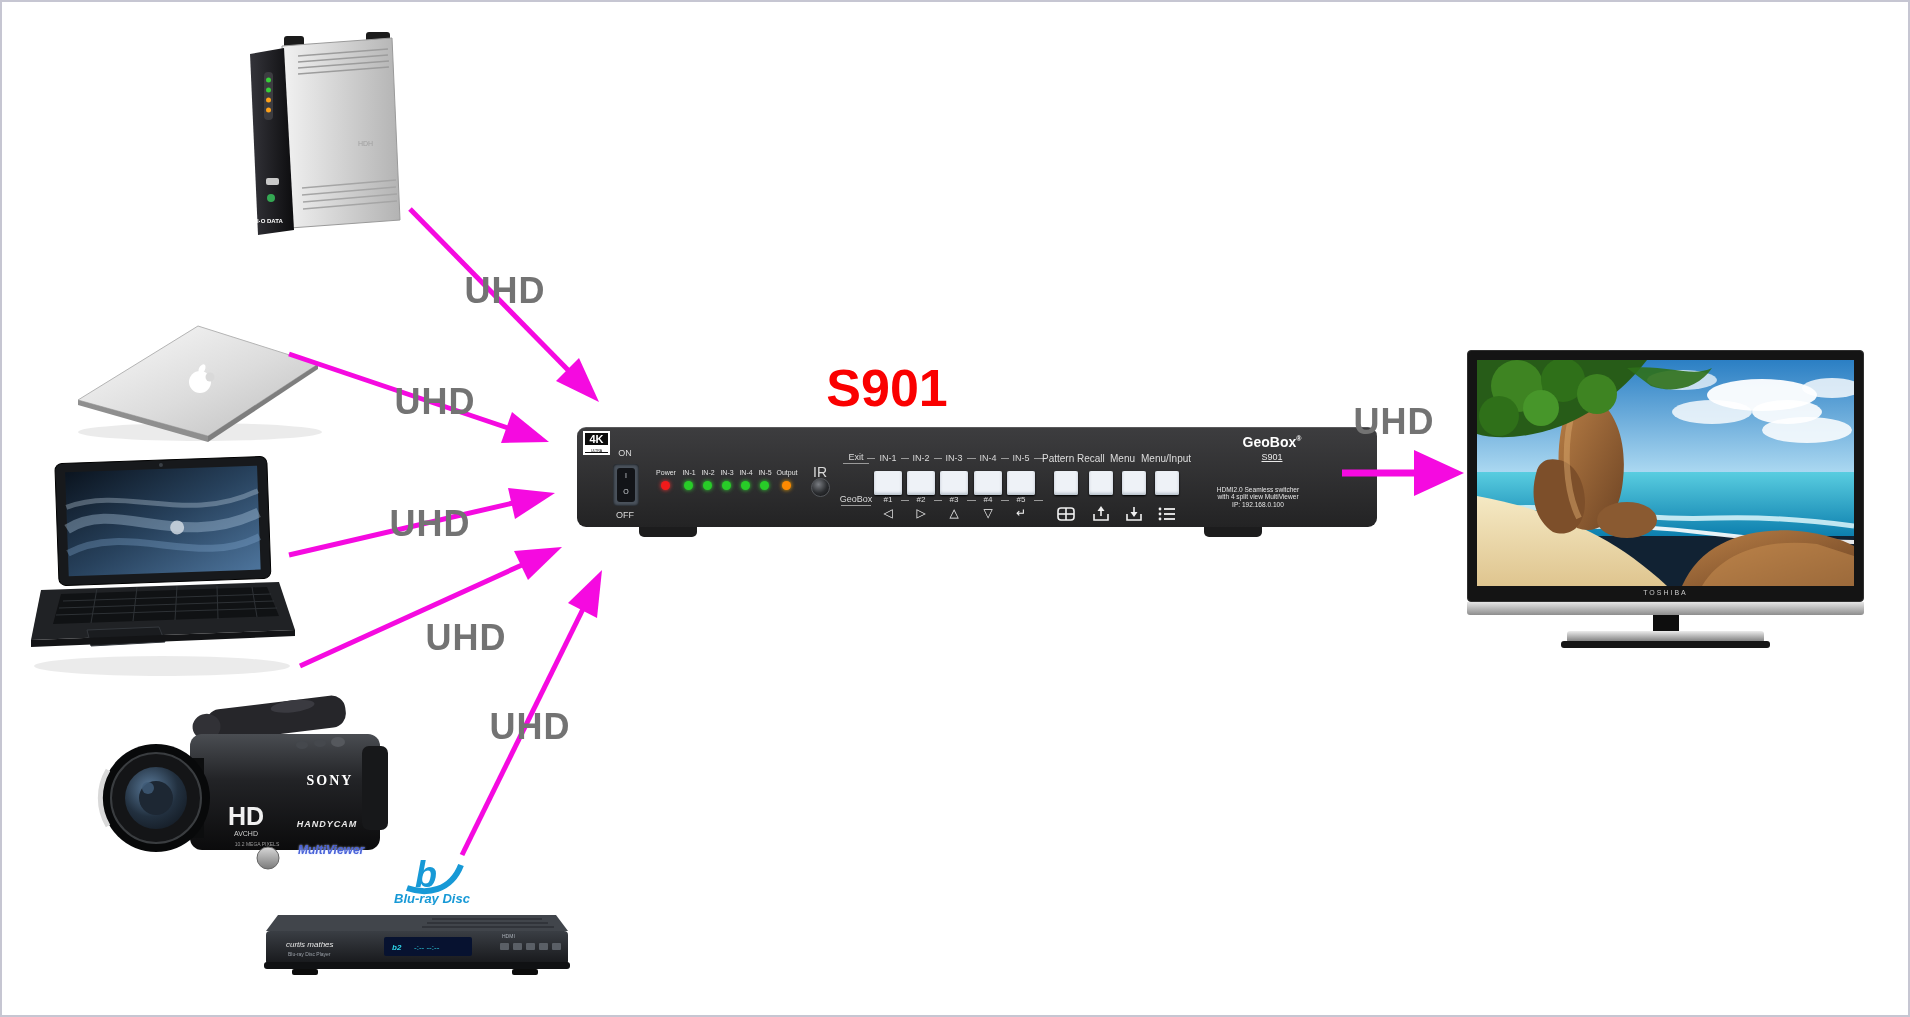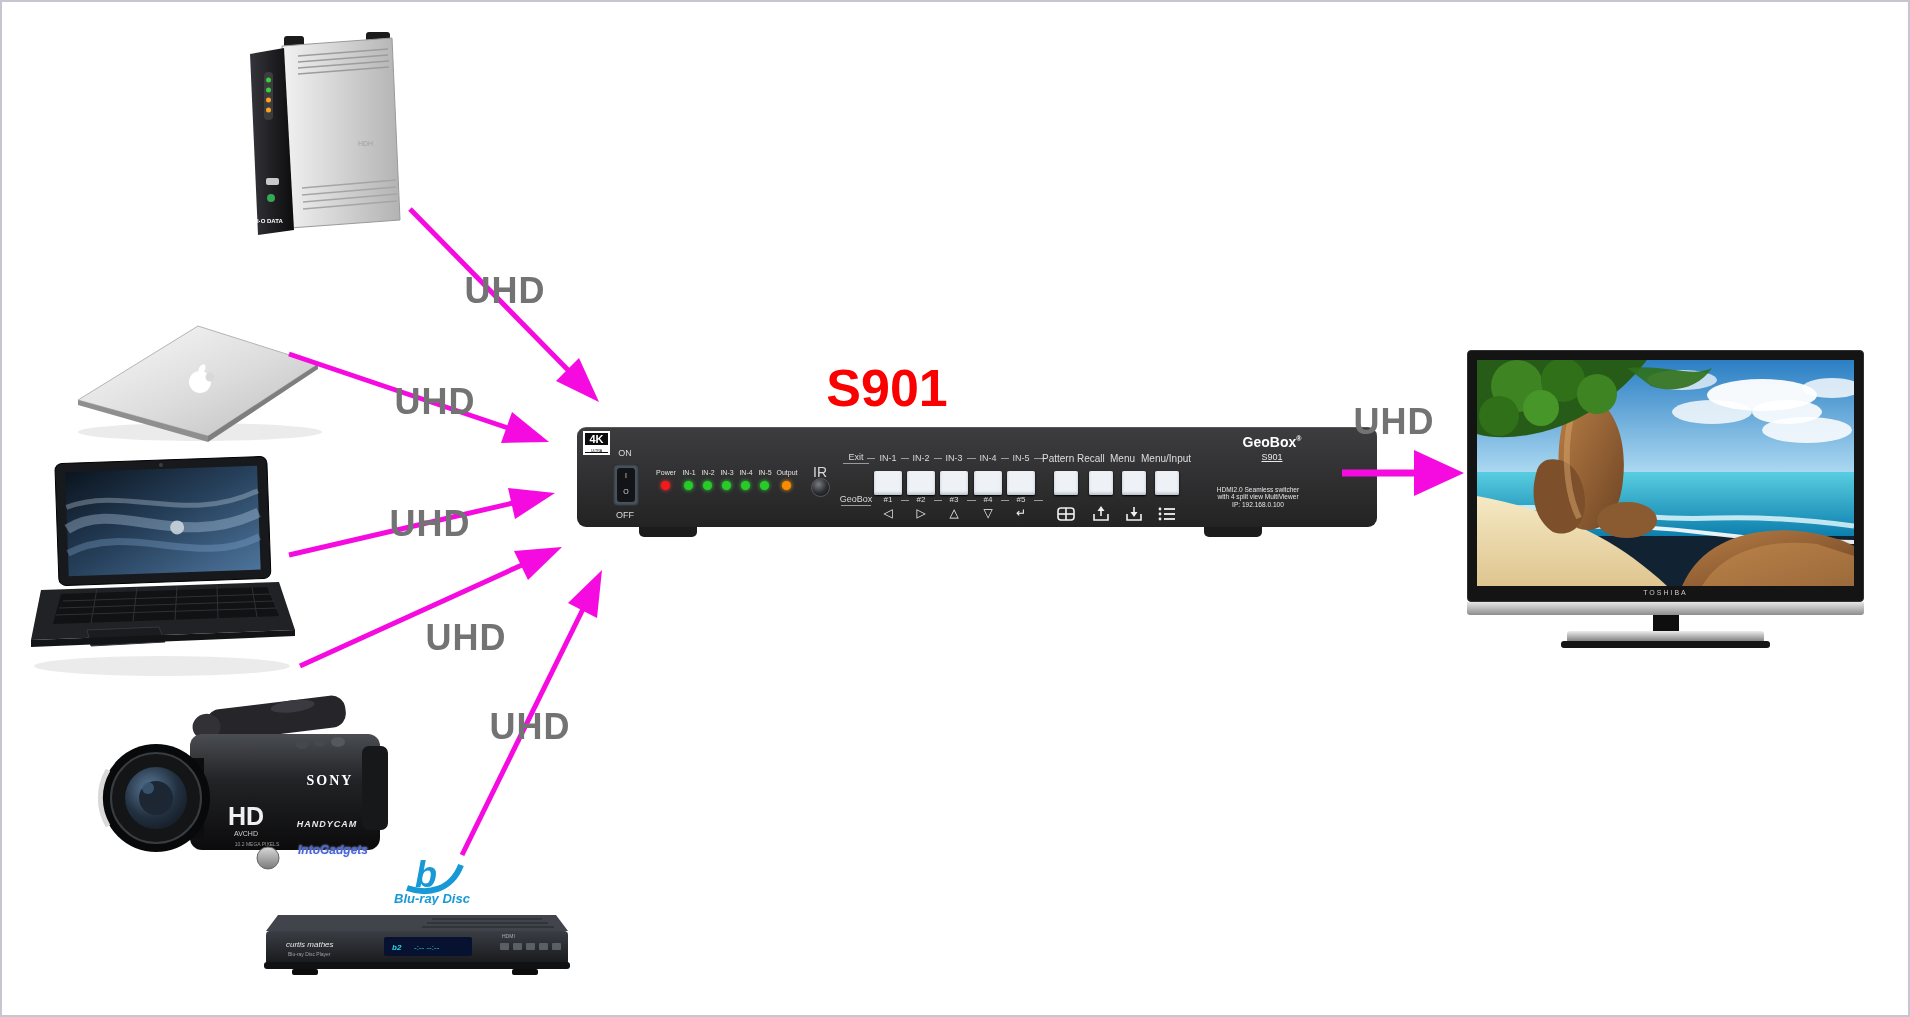--- a/index.html
+++ b/index.html
@@ -221,21 +221,21 @@
       <path d="M14,82 A55,55 0 0 0 14,138" stroke="#d9d9d9" stroke-width="5" fill="none"></path>
     </g>
     <text x="236" y="97" text-anchor="middle" font-family="Liberation Serif,serif" font-weight="bold" font-size="14" letter-spacing="2" fill="#ffffff">SONY</text>
     <text x="152" y="137" text-anchor="middle" font-size="25" font-weight="bold" fill="#f0f0f0">HD</text>
     <text x="152" y="148" text-anchor="middle" font-size="7" fill="#cfcfcf">AVCHD</text>
     <text x="233" y="139" text-anchor="middle" font-size="9" font-weight="bold" font-style="italic" letter-spacing="1" fill="#e8e8e8">HANDYCAM</text>
     <text x="163" y="158" text-anchor="middle" font-size="5" fill="#9a9a9a">10.2 MEGA PIXELS</text>
     <circle cx="174" cy="170" r="11" fill="url(#knobG)" stroke="#666"></circle>
   </svg>
 
-  <div class="watermark">IntoGadgets</div>
+  <div class="watermark">MultiViewer</div>
 
   <svg class="abs" style="left:383px;top:851px;z-index:3" width="95" height="52" viewBox="0 0 95 52">
     <text x="30" y="34" font-size="36" font-weight="bold" font-style="italic" fill="#1799d6">b</text>
     <path d="M22,35 C42,42 66,38 76,12" stroke="#1799d6" stroke-width="6" fill="none"></path>
     <text x="47" y="50" text-anchor="middle" font-size="13" font-weight="bold" font-style="italic" fill="#1799d6">Blu-ray Disc</text>
   </svg>
 
   <svg class="abs" style="left:260px;top:903px;z-index:3" width="310" height="72" viewBox="0 0 310 72">
     <defs>
       <linearGradient id="bdF" x1="0" y1="0" x2="0" y2="1">

